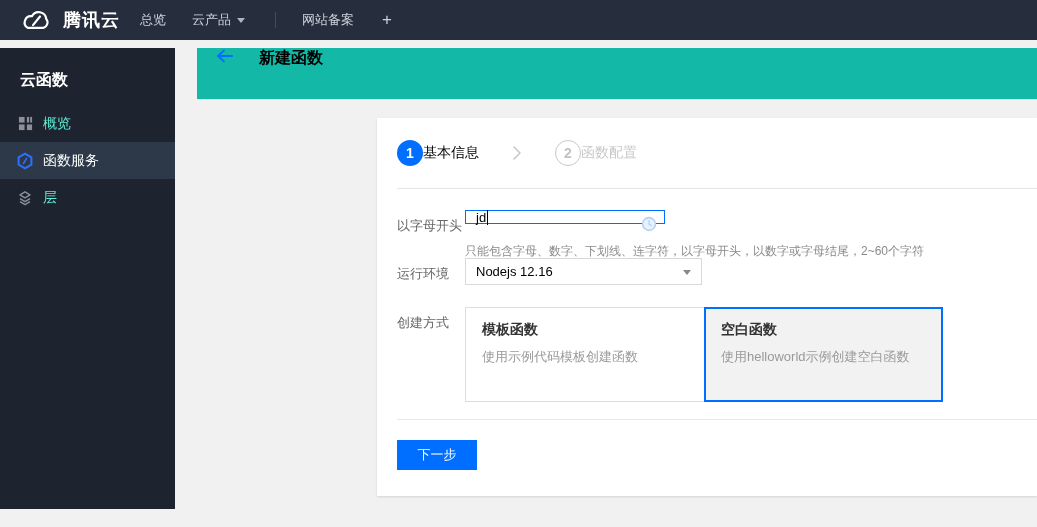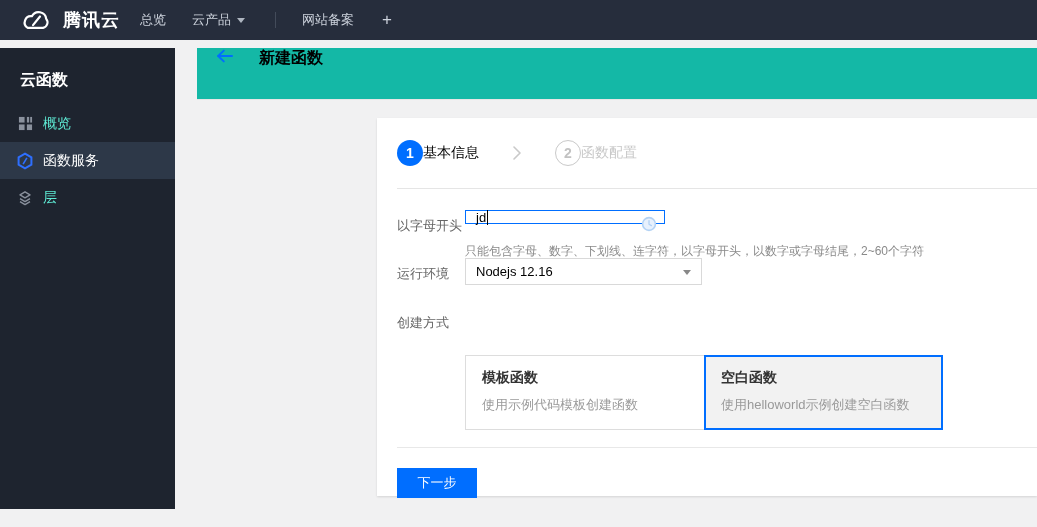--- a/index.html
+++ b/index.html
@@ -92,22 +92,22 @@
     background:#fff; display:flex; align-items:center; padding-left:10px; cursor:pointer;
   }
   .select-box .val { font-size:13px; color:#000; }
   .select-caret {
     position:absolute; right:10px; top:11px; width:0; height:0;
     border-left:4.5px solid transparent; border-right:4.5px solid transparent;
     border-top:5.5px solid #888;
   }
   .method-cards { display:flex; }
   .mcard {
-    width:240px; height:75px; border:1px solid #ddd; background:#fff;
-    padding:13px 16px; cursor:pointer;margin-top:48px;
+    width:240px; height:95px; border:1px solid #ddd; background:#fff;
+    padding:13px 16px; cursor:pointer;
   }
   .mcard + .mcard { margin-left:-1px; }
   .mcard .m-title { font-size:14px; font-weight:bold; color:#333; }
   .mcard .m-desc { font-size:13px; color:#999; margin-top:9px; }
   .mcard.selected { border:2px solid #006eff; background:#f2f2f2; width:239px; padding:12px 15px; }
   .hr2 { height:1px; background:#e8e8e8; margin:17px 0 0 20px; }
   .next-btn {
     margin:20px 0 0 20px; width:80px; height:30px; background:#006eff; color:#fff;
     font-size:13px; border:none; cursor:pointer; font-family:inherit;
   }

